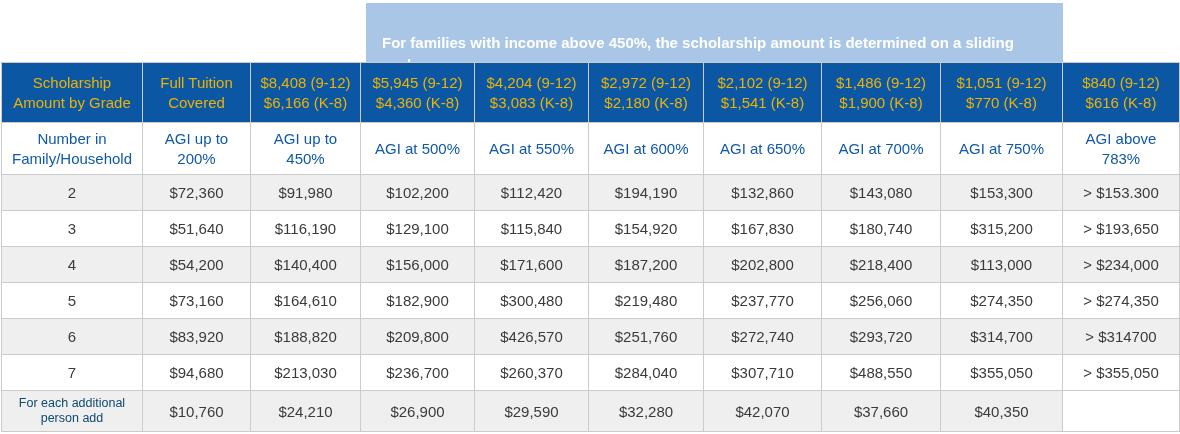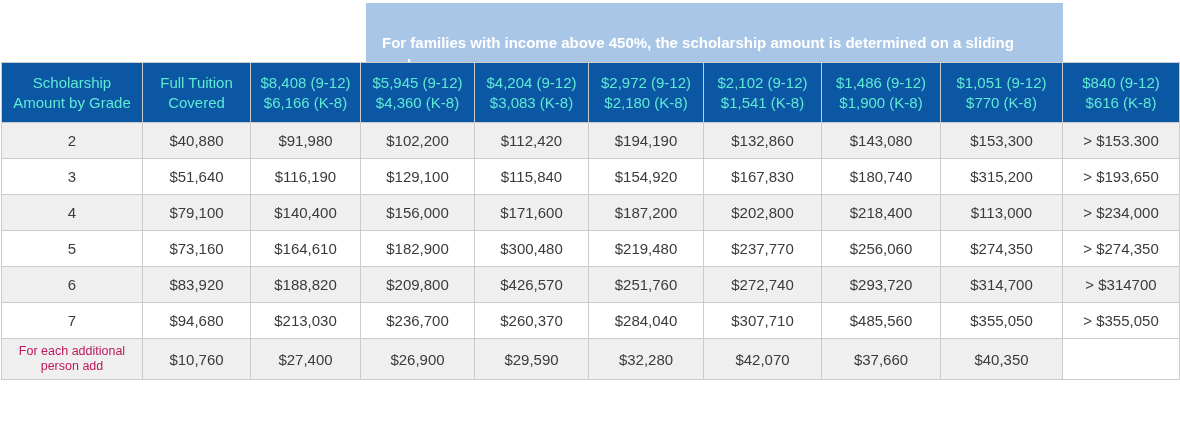--- a/index.html
+++ b/index.html
@@ -18,35 +18,35 @@
     position:absolute; top:62px; left:1px;
     border-collapse:collapse; table-layout:fixed; width:1178px;
   }
   .sch-table th, .sch-table td {
     border:1px solid #cbcbcb;
     text-align:center; vertical-align:middle;
     white-space:pre-line; overflow:hidden;
     padding:0 2px;
   }
   .sch-table th.h1 {
-    background:#0b57a4; color:#5eead4;
+    background:#0b57a4; color:#eab308;
     font-weight:normal; font-size:15px; line-height:20px; height:59px;margin-top:16px;
   }
   .sch-table th.h2 {
     background:#ffffff; color:#1059a8;
     font-weight:normal; font-size:15px; line-height:20px; height:51px;
   }
   .sch-table tbody td {
     font-size:15px; color:#3b3b3b; height:35px; background:#ffffff;
     font-weight:normal;
   }
   .sch-table tr.alt td { background:#efefef; }
   .sch-table tr.add-row td { height:40px; }
   .sch-table tr.add-row td.label-cell {
-    color:#be185d; font-size:12.5px; line-height:15px;
+    color:#0c4a6e; font-size:12.5px; line-height:15px;
   }
   .sch-table tr.alt td.empty-cell, .sch-table td.empty-cell { background:#ffffff; }
 </style>
 </head>
 <body>
 
 <div class="page">
   <div class="banner">
     <span>For families with income above 450%, the scholarship amount is determined on a sliding scale
 based on your income. The table below shows the range of approximate scholarships.</span>
@@ -80,25 +80,41 @@
 $2,180 (K-8)</th>
           <th class="h1">$2,102 (9-12)
 $1,541 (K-8)</th>
           <th class="h1">$1,486 (9-12)
 $1,900 (K-8)</th>
           <th class="h1">$1,051 (9-12)
 $770 (K-8)</th>
           <th class="h1">$840 (9-12)
 $616 (K-8)</th>
         </tr>
+      <tr id="header-row-2">
+          <th class="h2">Number in
+Family/Household</th>
+          <th class="h2">AGI up to
+200%</th>
+          <th class="h2">AGI up to
+450%</th>
+          <th class="h2">AGI at 500%</th>
+          <th class="h2">AGI at 550%</th>
+          <th class="h2">AGI at 600%</th>
+          <th class="h2">AGI at 650%</th>
+          <th class="h2">AGI at 700%</th>
+          <th class="h2">AGI at 750%</th>
+          <th class="h2">AGI above
+783%</th>
+        </tr>
     </thead>
     <tbody id="table-body">
         <tr class="alt">
           <td class="label-cell">2</td>
-          <td>$40,880</td>
+          <td>$72,360</td>
           <td>$91,980</td>
           <td>$102,200</td>
           <td>$112,420</td>
           <td>$194,190</td>
           <td>$132,860</td>
           <td>$143,080</td>
           <td>$153,300</td>
           <td>&gt; $153.300</td>
         </tr>
         <tr>
@@ -108,21 +124,21 @@
           <td>$129,100</td>
           <td>$115,840</td>
           <td>$154,920</td>
           <td>$167,830</td>
           <td>$180,740</td>
           <td>$315,200</td>
           <td>&gt; $193,650</td>
         </tr>
         <tr class="alt">
           <td class="label-cell">4</td>
-          <td>$79,100</td>
+          <td>$54,200</td>
           <td>$140,400</td>
           <td>$156,000</td>
           <td>$171,600</td>
           <td>$187,200</td>
           <td>$202,800</td>
           <td>$218,400</td>
           <td>$113,000</td>
           <td>&gt; $234,000</td>
         </tr>
         <tr>
@@ -150,29 +166,29 @@
           <td>&gt; $314700</td>
         </tr>
         <tr>
           <td class="label-cell">7</td>
           <td>$94,680</td>
           <td>$213,030</td>
           <td>$236,700</td>
           <td>$260,370</td>
           <td>$284,040</td>
           <td>$307,710</td>
-          <td>$485,560</td>
+          <td>$488,550</td>
           <td>$355,050</td>
           <td>&gt; $355,050</td>
         </tr>
         <tr class="alt add-row">
           <td class="label-cell">For each additional
 person add</td>
           <td>$10,760</td>
-          <td>$27,400</td>
+          <td>$24,210</td>
           <td>$26,900</td>
           <td>$29,590</td>
           <td>$32,280</td>
           <td>$42,070</td>
           <td>$37,660</td>
           <td>$40,350</td>
           <td class="empty-cell"></td>
         </tr>
       </tbody>
   </table>

